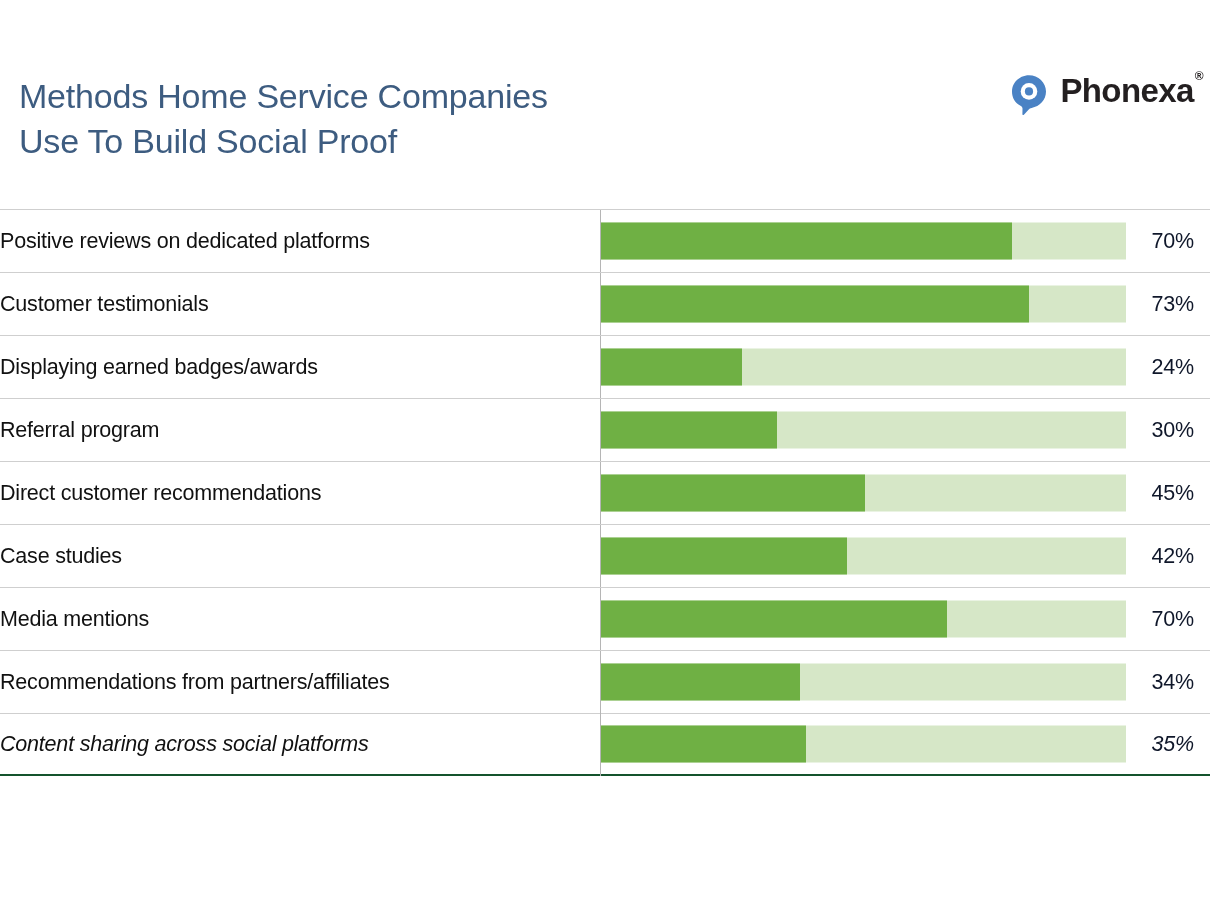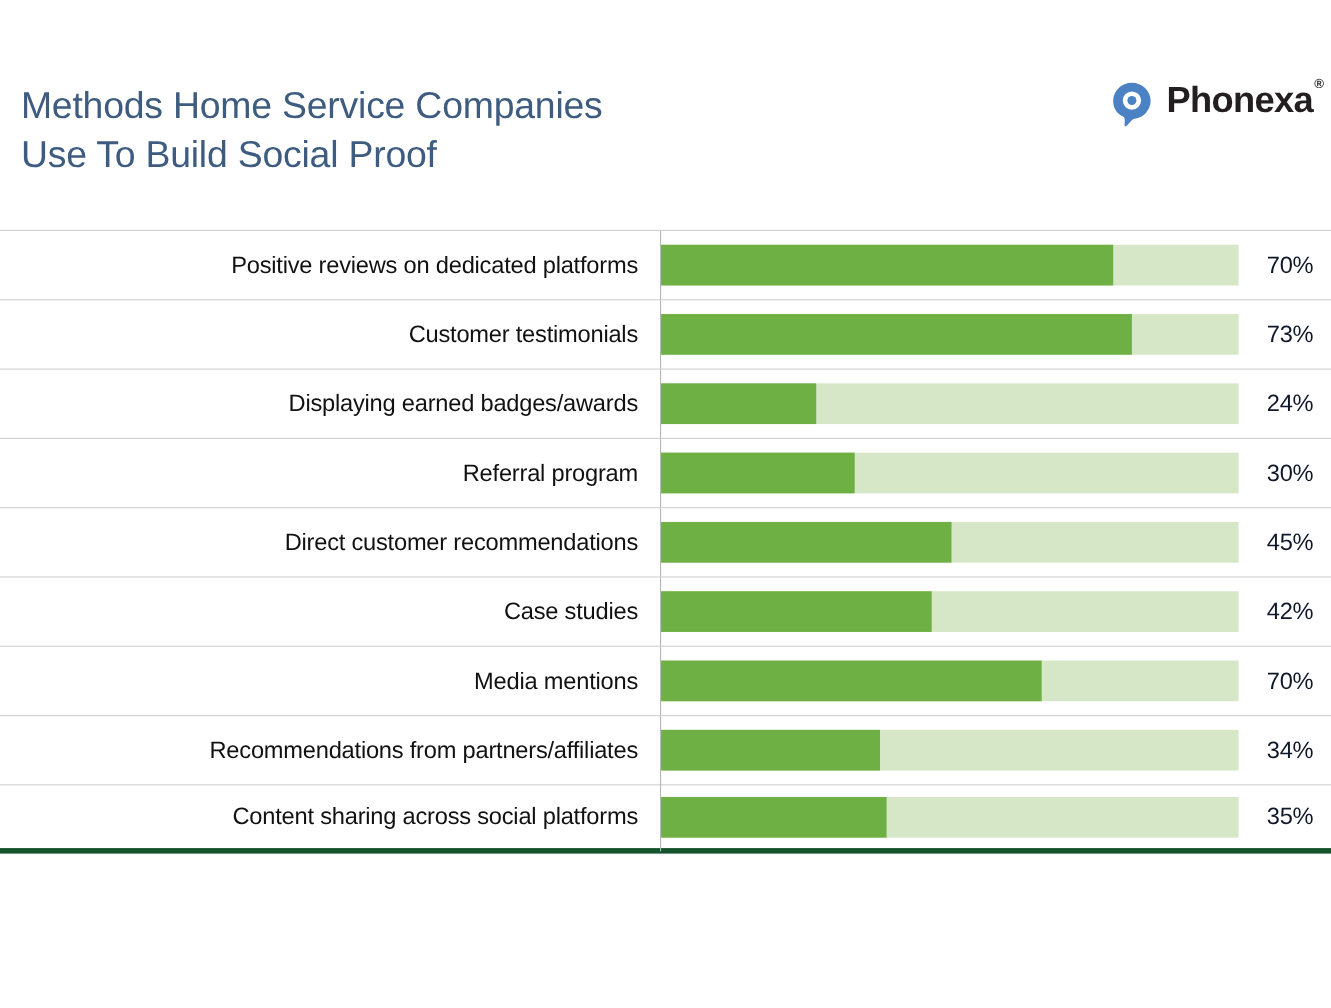--- a/index.html
+++ b/index.html
@@ -82,26 +82,26 @@
   }
   .row {
     position: relative;
     height: 63px;
     box-sizing: border-box;
     border-top: 1px solid #cfcfcf;
     display: flex;
     align-items: center;
   }
   .row:last-child {
-    border-bottom: 5px solid #14532d;
+    border-bottom: 2px solid #14532d;
+    font-style: italic;
   }
   .row-label {
     width: 600px;
     flex: none;
-    text-align: right;
     padding-right: 20px;
     box-sizing: border-box;
     font-size: 21.5px;
     color: #111111;
     letter-spacing: -0.2px;
     white-space: nowrap;
   }
   .bar-area {
     position: relative;
     width: 530px;

